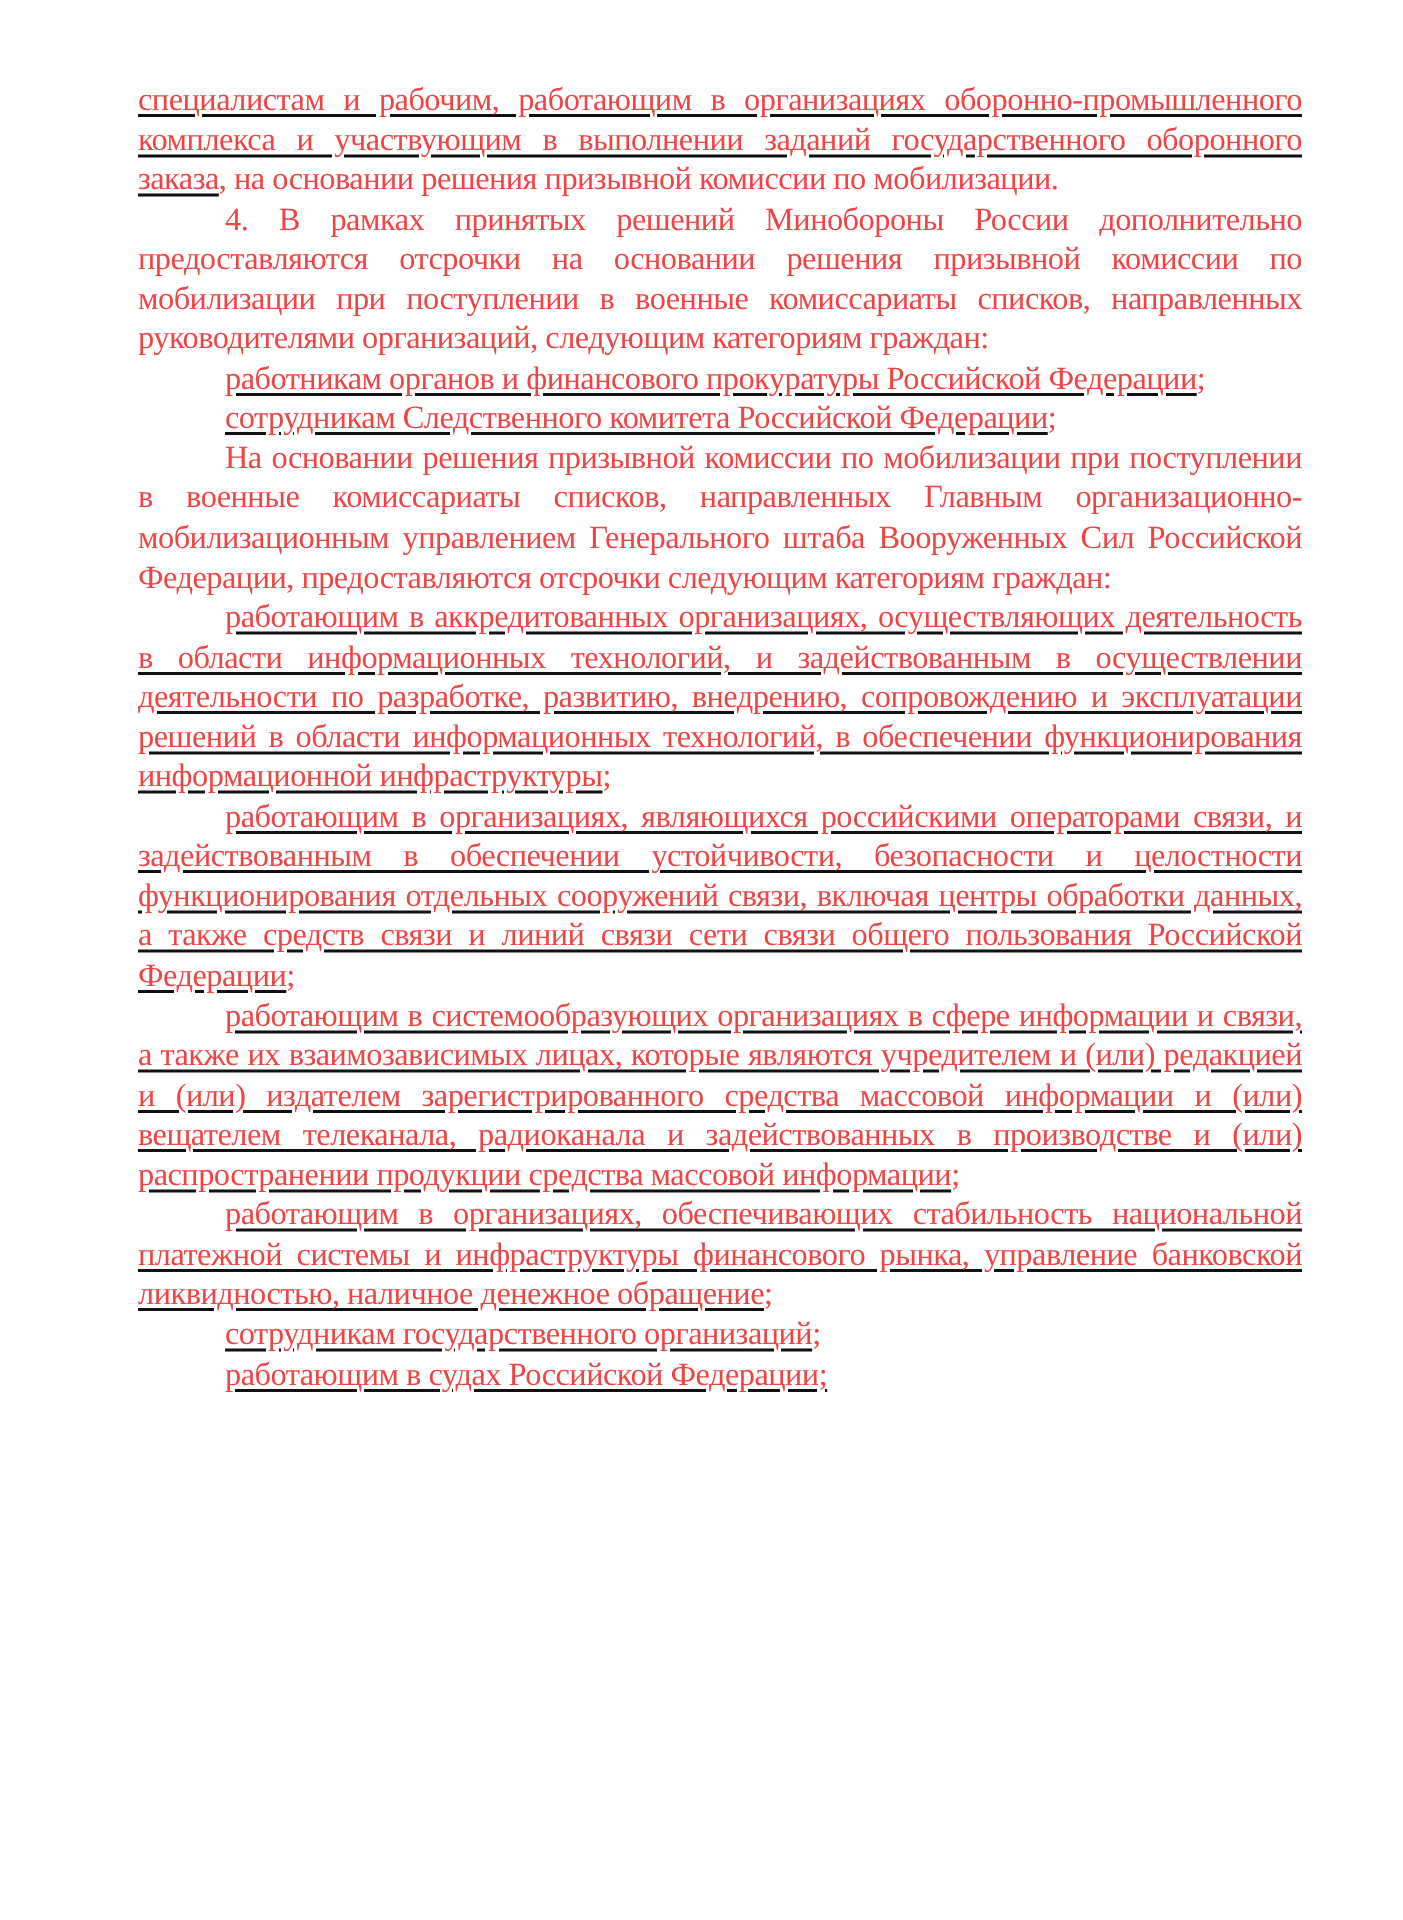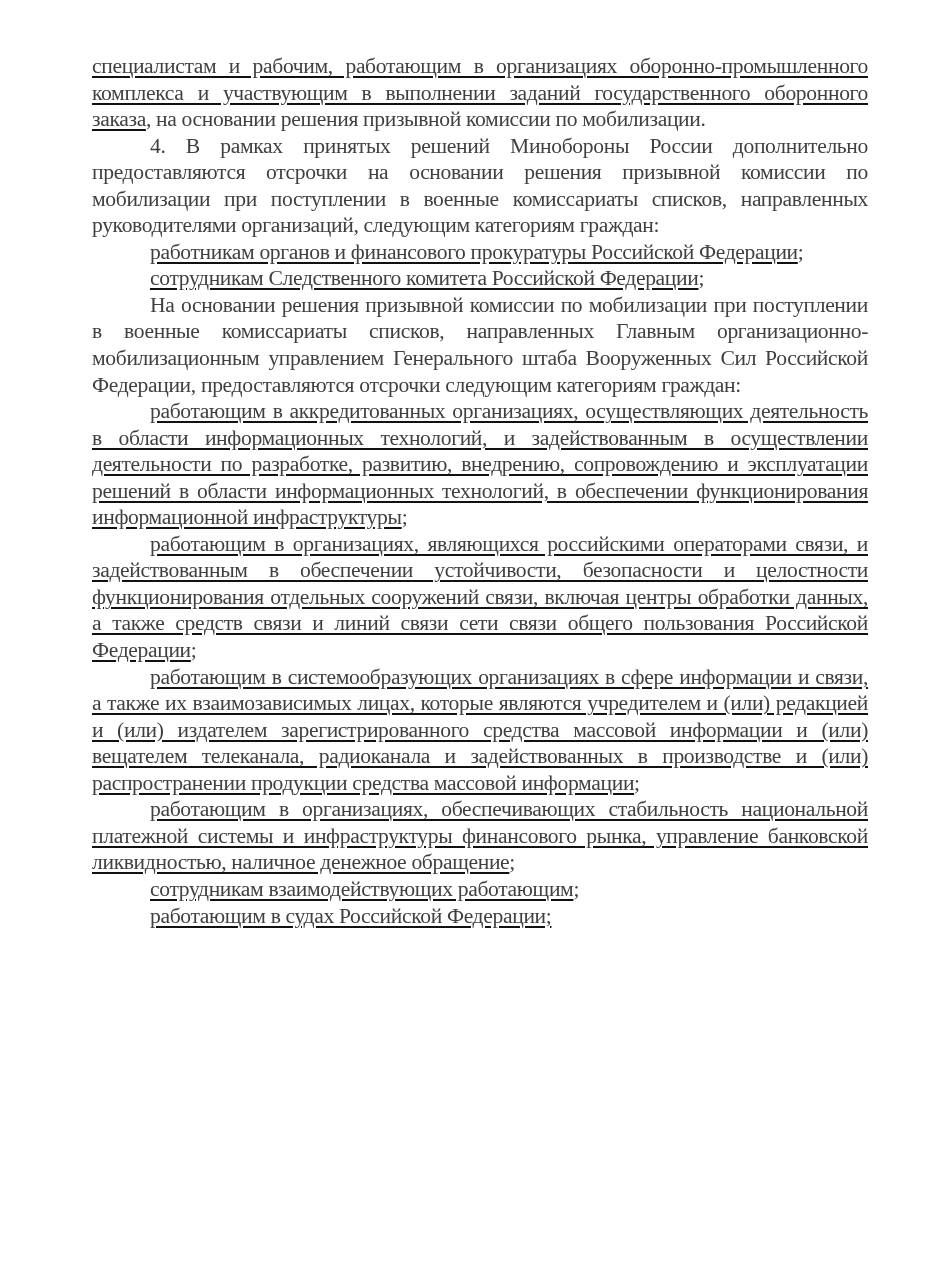--- a/index.html
+++ b/index.html
@@ -10,21 +10,21 @@
       position: relative;
     }
     .page {
       position: absolute;
       left: 92px;
       top: 53px;
       width: 776px;
       font-family: "Liberation Serif", "DejaVu Serif", serif;
       font-size: 21.6px;
       line-height: 26.55px;
-      color: #404040;
+      color: #ef4444;
       letter-spacing: -0.35px;
     }
     .para {
       margin: 0;
       text-align: justify;
       text-align-last: left;
       hyphens: none;
     }
     .indent { text-indent: 58px; }
     .u {
@@ -59,18 +59,18 @@
   <p class="para indent">
     <span class="u">работающим в организациях, являющихся российскими операторами связи, и задействованным в обеспечении устойчивости, безопасности и целостности функционирования отдельных сооружений связи, включая центры обработки данных, а также средств связи и линий связи сети связи общего пользования Российской Федерации</span><span>;</span>
   </p>
   <p class="para indent">
     <span class="u">работающим в системообразующих организациях в сфере информации и связи, а также их взаимозависимых лицах, которые являются учредителем и (или) редакцией и (или) издателем зарегистрированного средства массовой информации и (или) вещателем телеканала, радиоканала и задействованных в производстве и (или) распространении продукции средства массовой информации</span><span>;</span>
   </p>
   <p class="para indent">
     <span class="u">работающим в организациях, обеспечивающих стабильность национальной платежной системы и инфраструктуры финансового рынка, управление банковской ликвидностью, наличное денежное обращение</span><span>;</span>
   </p>
   <p class="para indent">
-    <span class="u">сотрудникам взаимодействующих работающим</span><span>;</span>
+    <span class="u">сотрудникам государственного организаций</span><span>;</span>
   </p>
   <p class="para indent">
     <span class="u">работающим в судах Российской Федерации;</span>
   </p>
 </div>
 
 </body></html>

